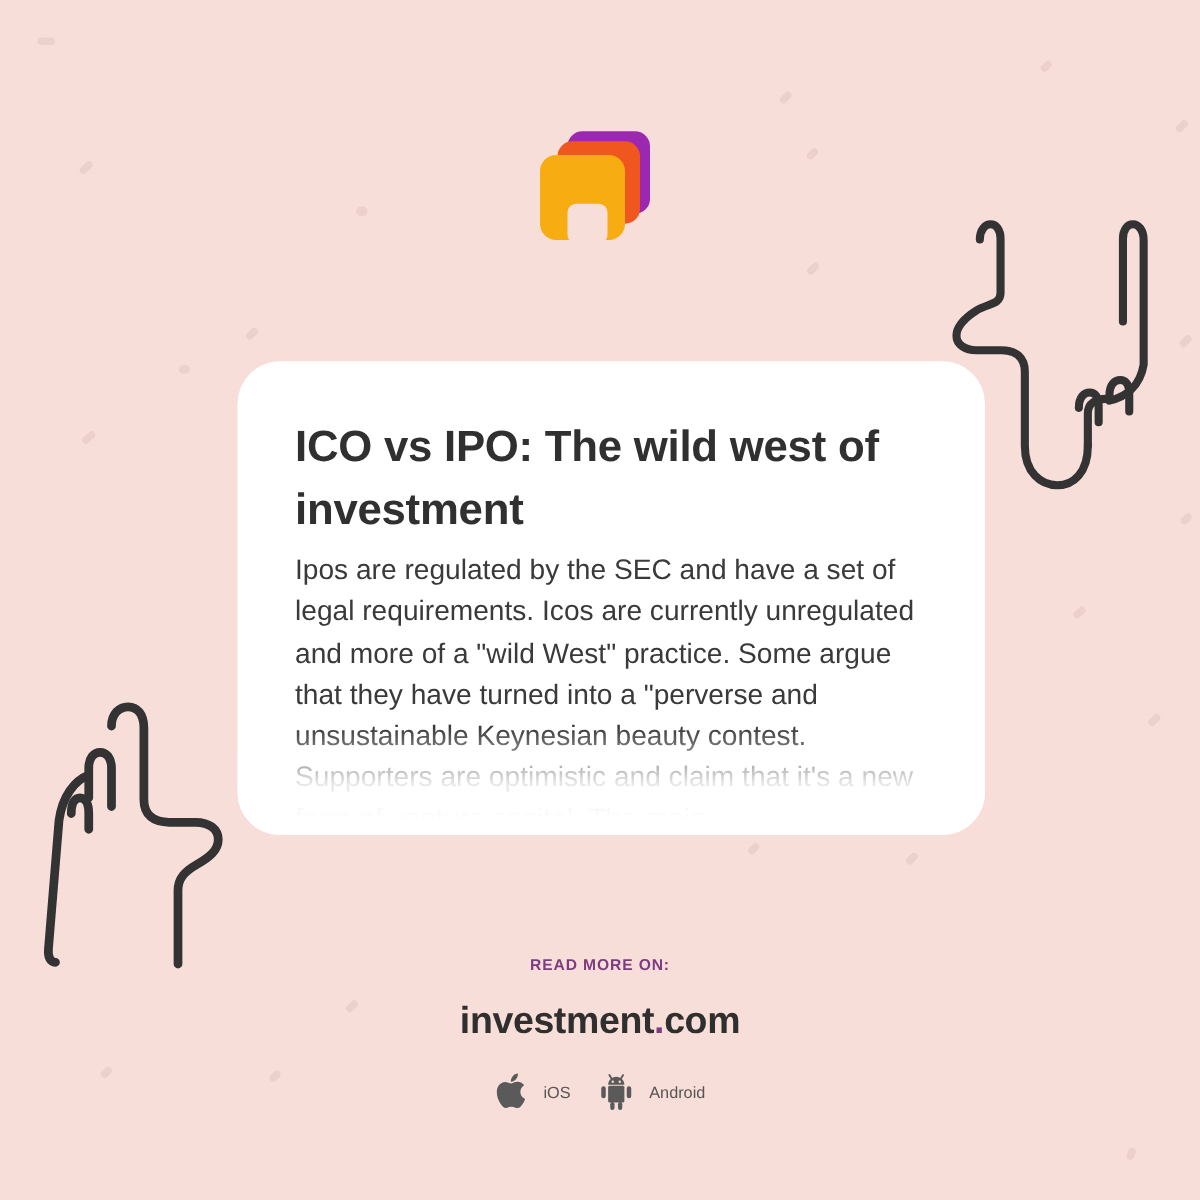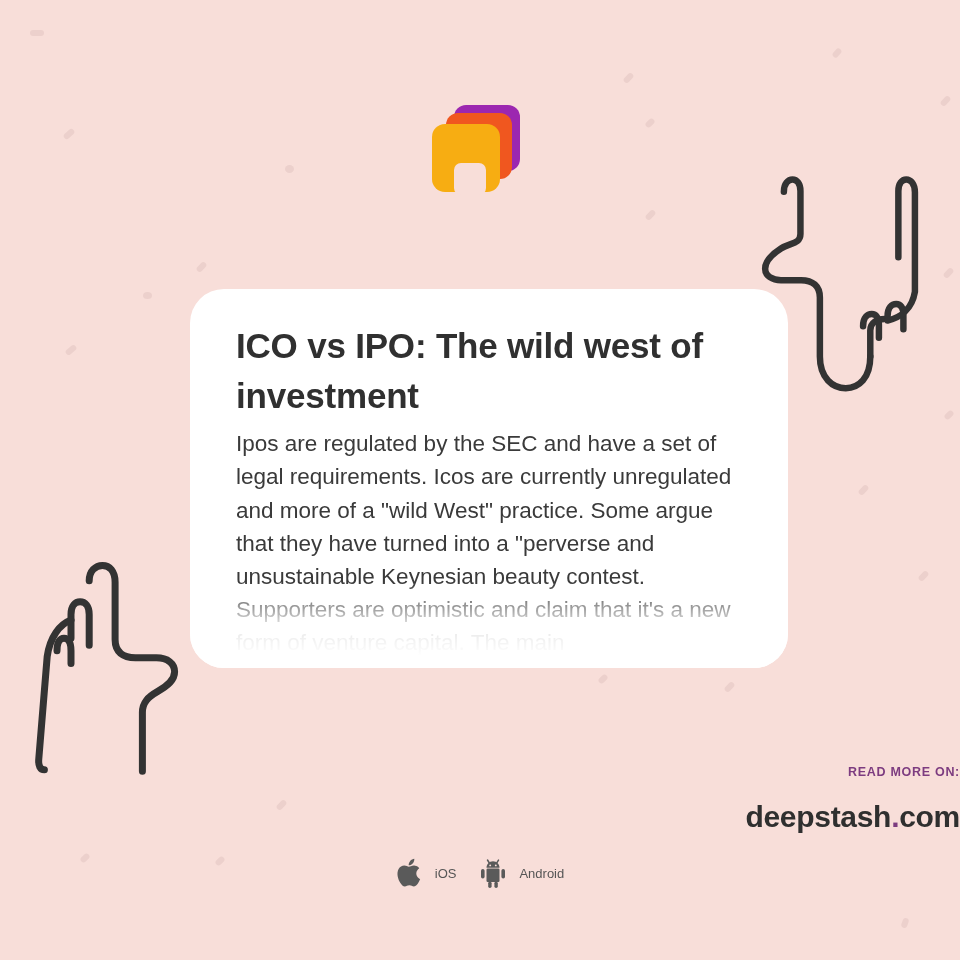--- a/index.html
+++ b/index.html
@@ -52,21 +52,21 @@
   
   #card {
     position:absolute;
     left:190px; top:289px;
     width:598px; height:379px;
     background:#ffffff;
     border-radius:34px;
     overflow:hidden;
   }
   #card-inner {
-    padding:32px 46px 0 46px;
+    padding:44px 46px 0 46px;
   }
   #idea-title {
     font-size:35px;
     font-weight:bold;
     line-height:1.42;
     color:#303030;
     letter-spacing:-0.2px;
   }
   #idea-body {
     margin-top:7px;
@@ -80,21 +80,21 @@
     width:100%; height:86px;
     background:linear-gradient(to bottom, rgba(255,255,255,0) 0%, rgba(255,255,255,0.88) 52%, #ffffff 86%);
     pointer-events:none;
   }
 
   
   #footer {
     position:absolute;
     left:0; top:765px;
     width:960px;
-    text-align:right;
+    text-align:center;
   }
   #read-more-on {
     font-size:12.5px;
     font-weight:bold;
     letter-spacing:0.7px;
     color:#7d3c80;
   }
   #wordmark {
     margin-top:21px;
     font-size:30px;
@@ -189,21 +189,21 @@
       <h1 id="idea-title">ICO vs IPO: The wild west of investment</h1>
       <p id="idea-body">Ipos are regulated by the SEC and have a set of legal requirements. Icos are currently unregulated and more of a "wild West" practice. Some argue that they have turned into a "perverse and unsustainable Keynesian beauty contest. Supporters are optimistic and claim that it's a new form of venture capital. The main</p>
     </div>
     <div id="card-fade"></div>
   </div>
 
   <div id="footer">
     <div id="read-more-on">READ MORE ON:</div>
 
     <div id="wordmark">
-      <span class="ws-bold">deepstash</span><span class="ws-dot">.</span><span class="ws-tld">com</span>
+      <span class="ws-bold">investment</span><span class="ws-dot">.</span><span class="ws-tld">com</span>
     </div>
 
     <div id="stores">
 
       <div class="store">
         <svg width="30" height="34" viewBox="0 0 30 34">
           <path d="M20.3 17.6c0-3.6 2.9-5.3 3-5.4-1.6-2.4-4.2-2.7-5.1-2.8-2.2-.2-4.2 1.3-5.3 1.3-1.1 0-2.8-1.2-4.6-1.2-2.3 0-4.5 1.4-5.7 3.5-2.4 4.2-.6 10.5 1.8 13.9 1.2 1.7 2.6 3.5 4.4 3.5 1.8-.1 2.4-1.1 4.6-1.1 2.1 0 2.7 1.1 4.6 1.1 1.9 0 3.1-1.7 4.2-3.4 1.3-1.9 1.9-3.8 1.9-3.9-.1 0-3.7-1.4-3.8-5.5z" fill="#5a5a5a"></path>
           <path d="M16.9 7.2c1-1.2 1.6-2.8 1.4-4.4-1.4.1-3.1.9-4.1 2.1-.9 1.1-1.7 2.8-1.5 4.4 1.6.1 3.2-.8 4.2-2.1z" fill="#5a5a5a"></path>
         </svg>
         <span class="store-label">iOS</span>

